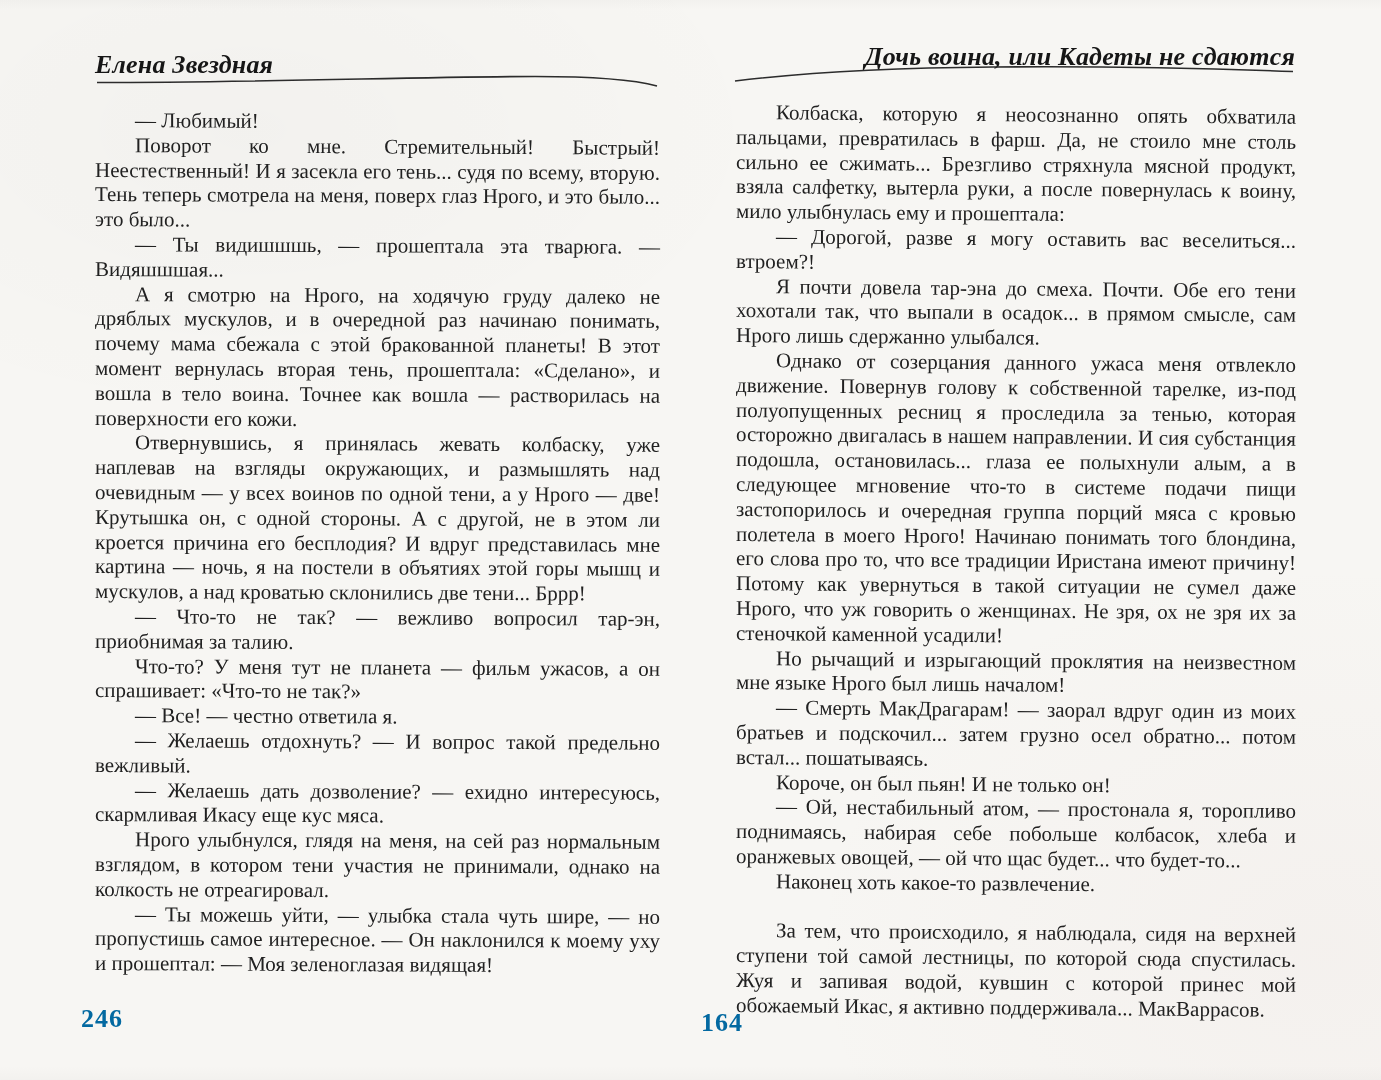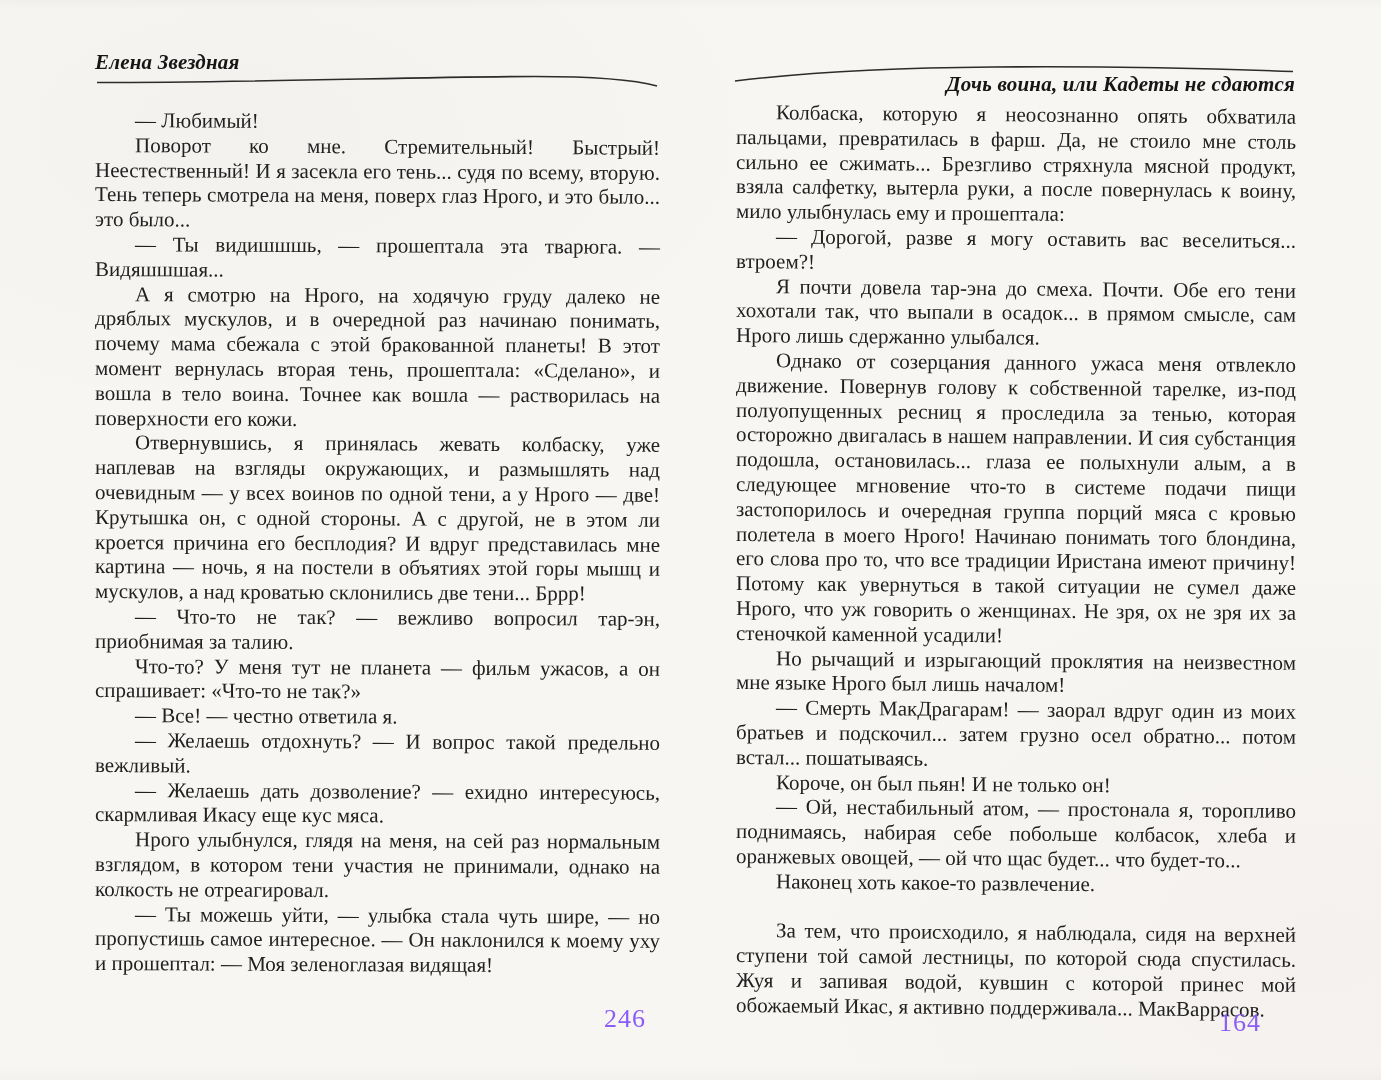--- a/index.html
+++ b/index.html
@@ -17,29 +17,29 @@
       radial-gradient(ellipse 800px 600px at 96% 88%, rgba(190,140,140,0.05), rgba(0,0,0,0) 65%),
       linear-gradient(to bottom, rgba(0,0,0,0.02) 0px, rgba(0,0,0,0) 10px),
       linear-gradient(to top, rgba(0,0,0,0.018) 0px, rgba(0,0,0,0) 14px);
     font-family: "Liberation Serif", serif;
     color: #1f1f1f;
   }
   .spread { position: absolute; inset: 0; }
 
   .running-header {
     position: absolute;
-    font-size: 21px;
+    font-size: 26px;
     font-style: italic;
     font-weight: 700;
     color: #161616;
     letter-spacing: 0.2px;
     white-space: nowrap;
   }
   .header-left  { left: 95px;  top: 50px; width: 565px; text-align: left; }
-  .header-right { left: 735px; top: 42px; width: 560px; text-align: right; margin-top: 30px; }
+  .header-right { left: 735px; top: 42px; width: 560px; text-align: right; }
 
   .rule { position: absolute; }
   .rule-left  { left: 95px;  top: 72px; width: 565px; height: 16px; }
   .rule-right { left: 733px; top: 58px; width: 562px; height: 26px; }
   .rule path { stroke: #2c2c2c; stroke-width: 1.6; fill: none; }
 
   .body-text {
     position: absolute;
     font-size: 21px;
     line-height: 24.8px;
@@ -48,23 +48,24 @@
   }
   .body-left  { left: 95px;  top: 108px; width: 565px; transform: skewY(0.28deg); transform-origin: 0 0; }
   .body-right { left: 736px; top: 100px; width: 560px; transform: skewY(0.5deg);  transform-origin: 0 0; }
 
   .para { margin: 0; text-indent: 40px; }
   .para.space-before { margin-top: 24.8px; }
 
   .folio {
     position: absolute;
     font-size: 26px;
-    color: #8b5cf6;
-    text-align: right;
+    color: #0369a1;
+    text-align: left;
     letter-spacing: 1px;
+    font-weight: bold;
   }
   .folio-left  { left: 95px;  top: 1004px; width: 565px; transform: translateX(-14px); }
   .folio-right { left: 736px; top: 1008px; width: 560px; transform: translateX(-35px); }
 </style>
 </head>
 <body>
 
 <div class="spread">
 
   <div>

